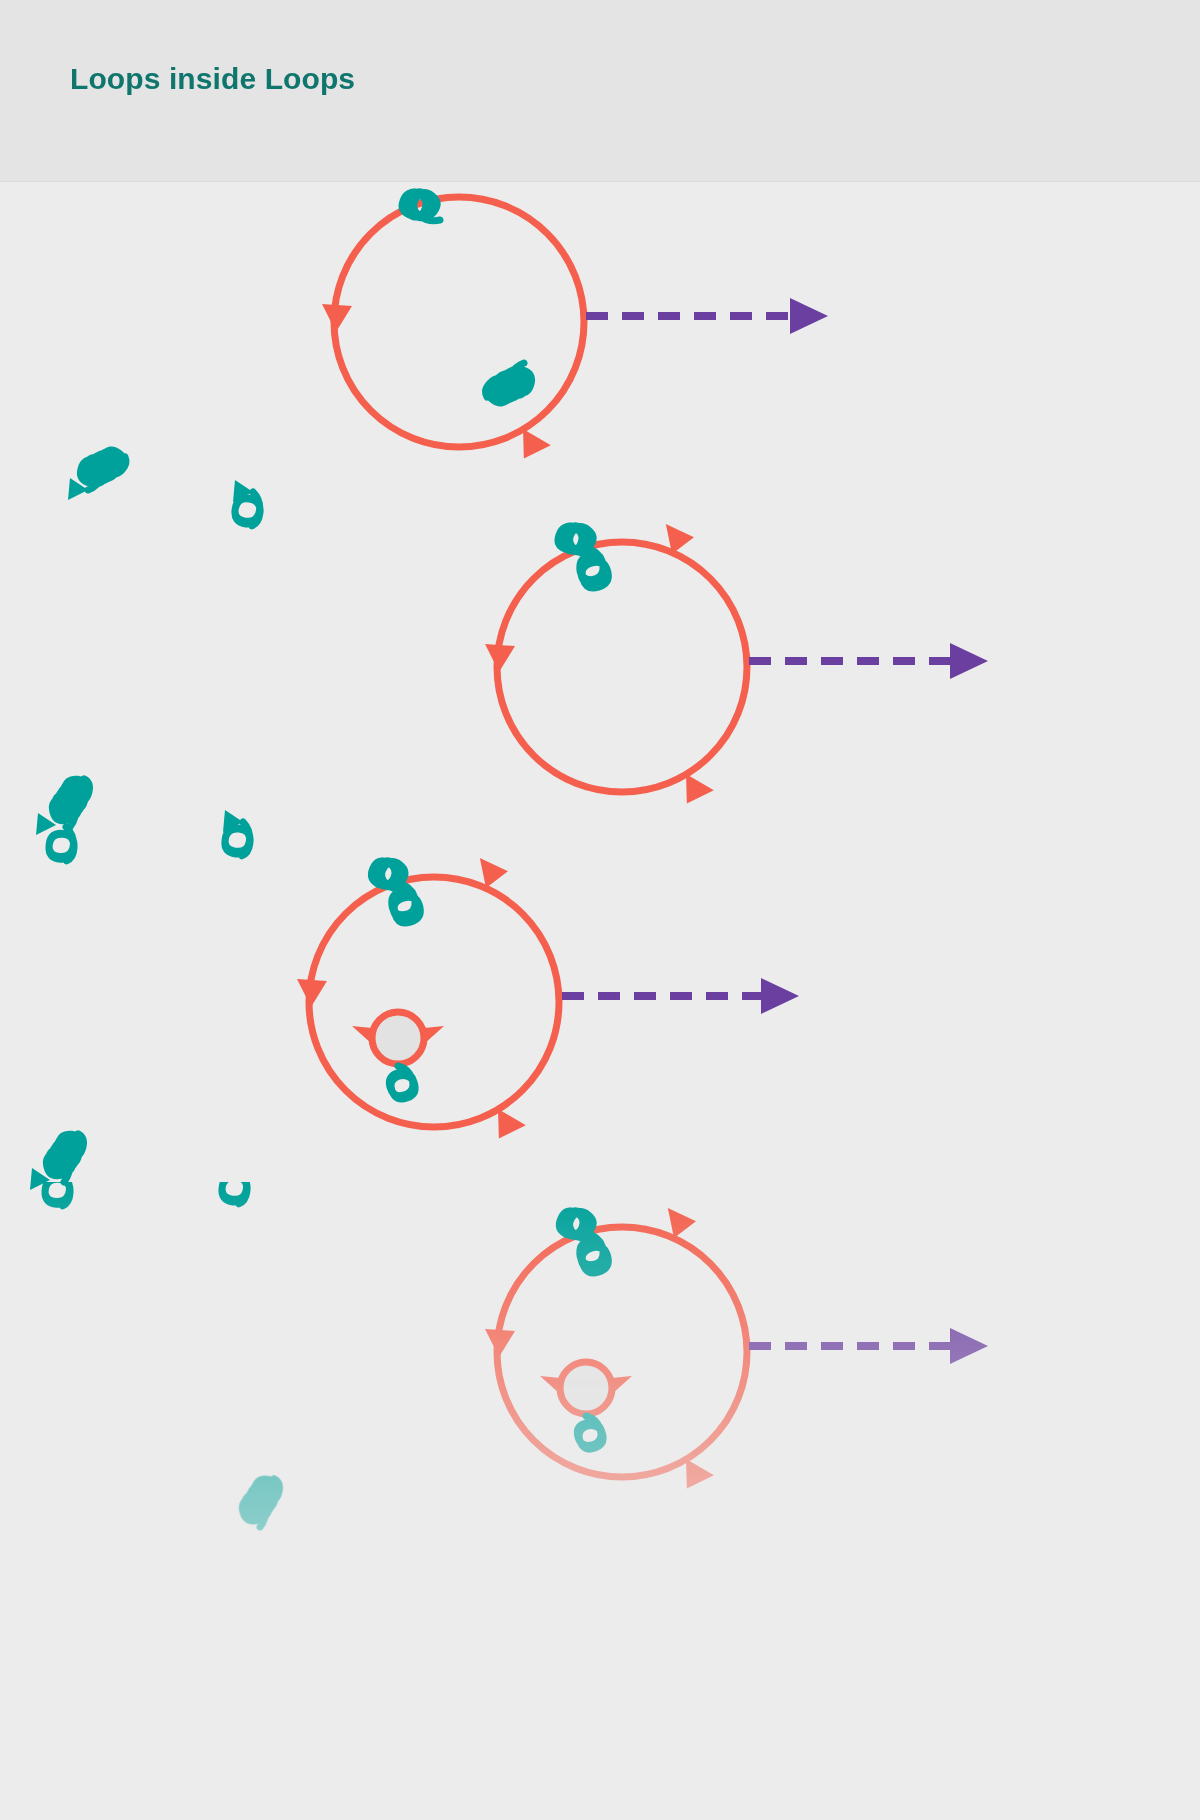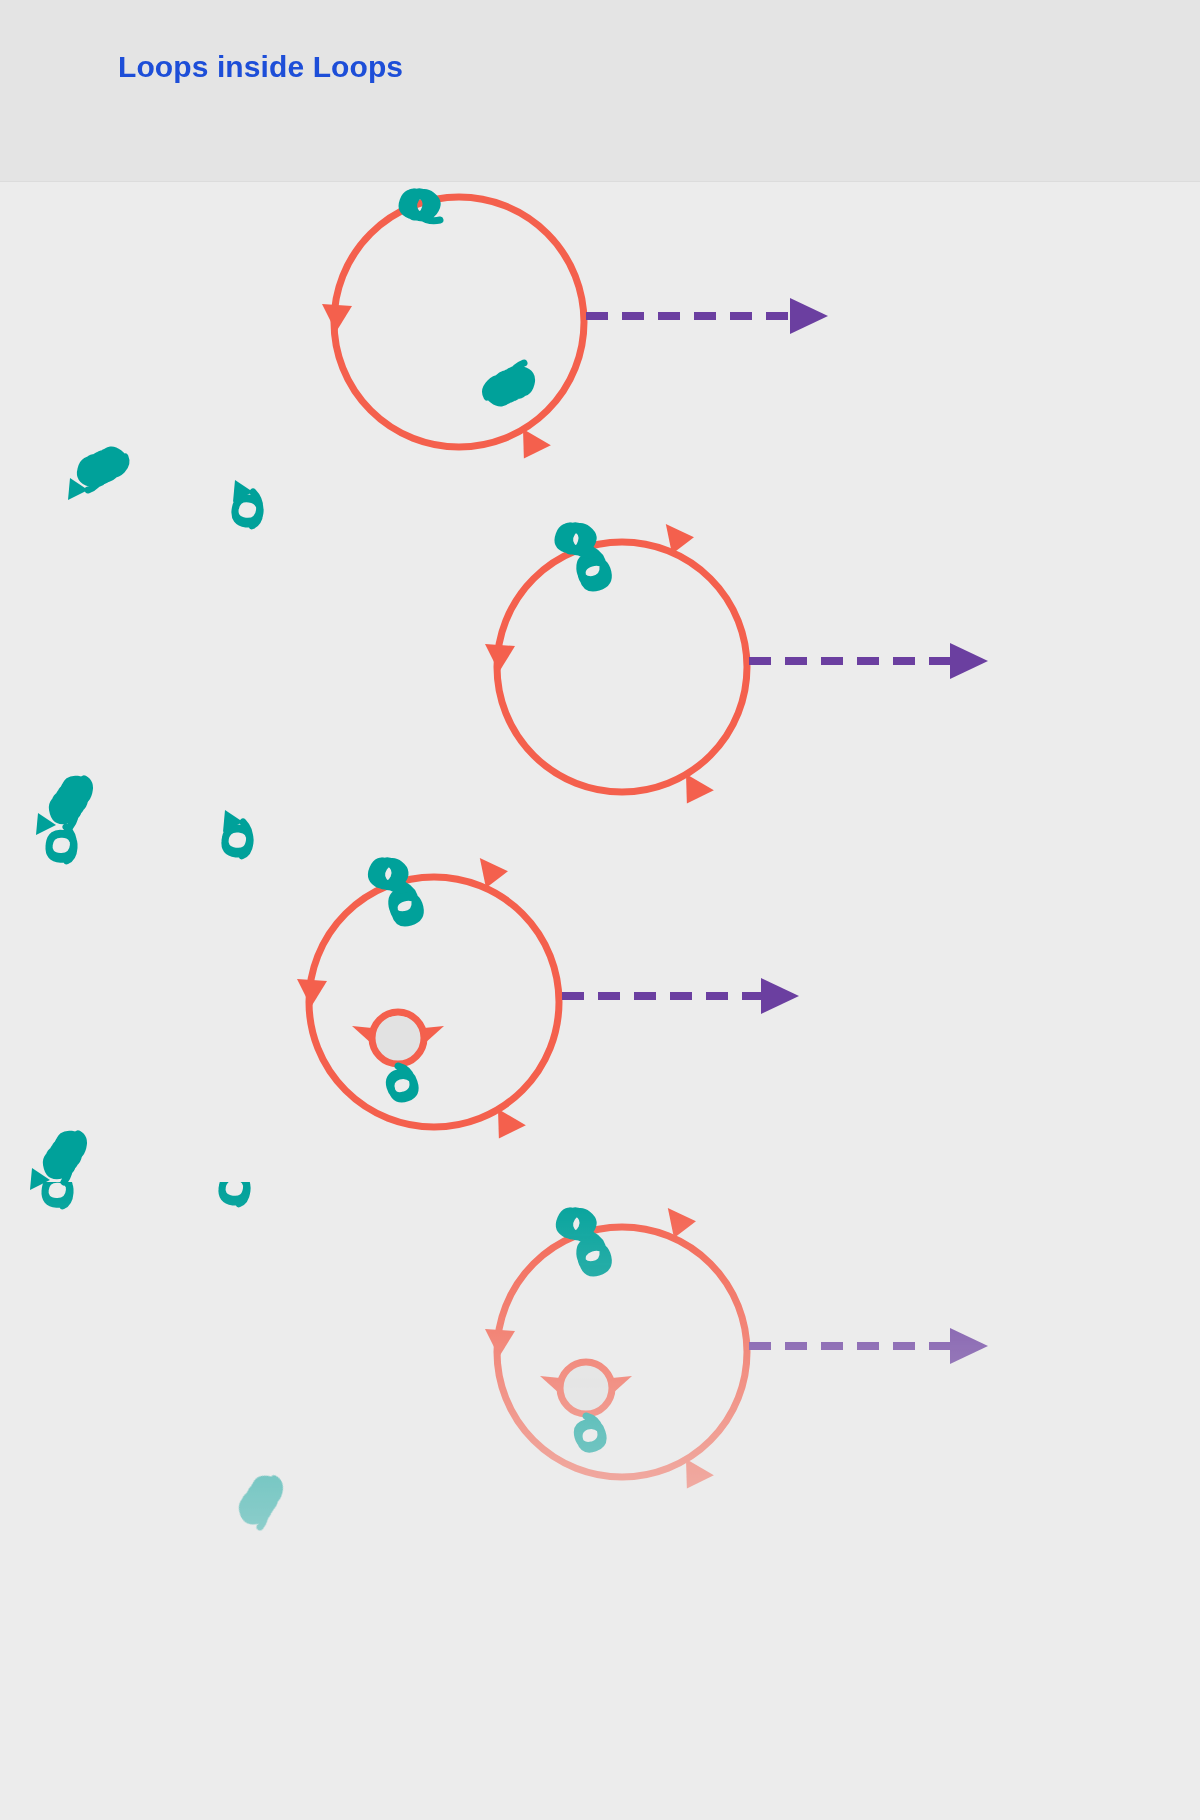--- a/index.html
+++ b/index.html
@@ -24,27 +24,26 @@
     left: 0; top: 0;
     width: 1200px;
     height: 182px;
     background: #e4e4e4;
     border-bottom: 1px solid #dcdcdc;
     box-sizing: border-box;
   }
   .header-title {
     position: absolute;
     left: 70px;
-    top: 50px;
+    top: 62px;
     font-size: 30px;
     font-weight: bold;
-    color: #1d4ed8;
+    color: #0f766e;
     letter-spacing: 0.1px;
     white-space: nowrap;
-    margin-left: 48px;
   }
   .canvas-wrap {
     position: absolute;
     left: 0; top: 182px;
     width: 1200px;
     height: 1638px;
     overflow: hidden;
   }
   svg.diagram {
     display: block;

